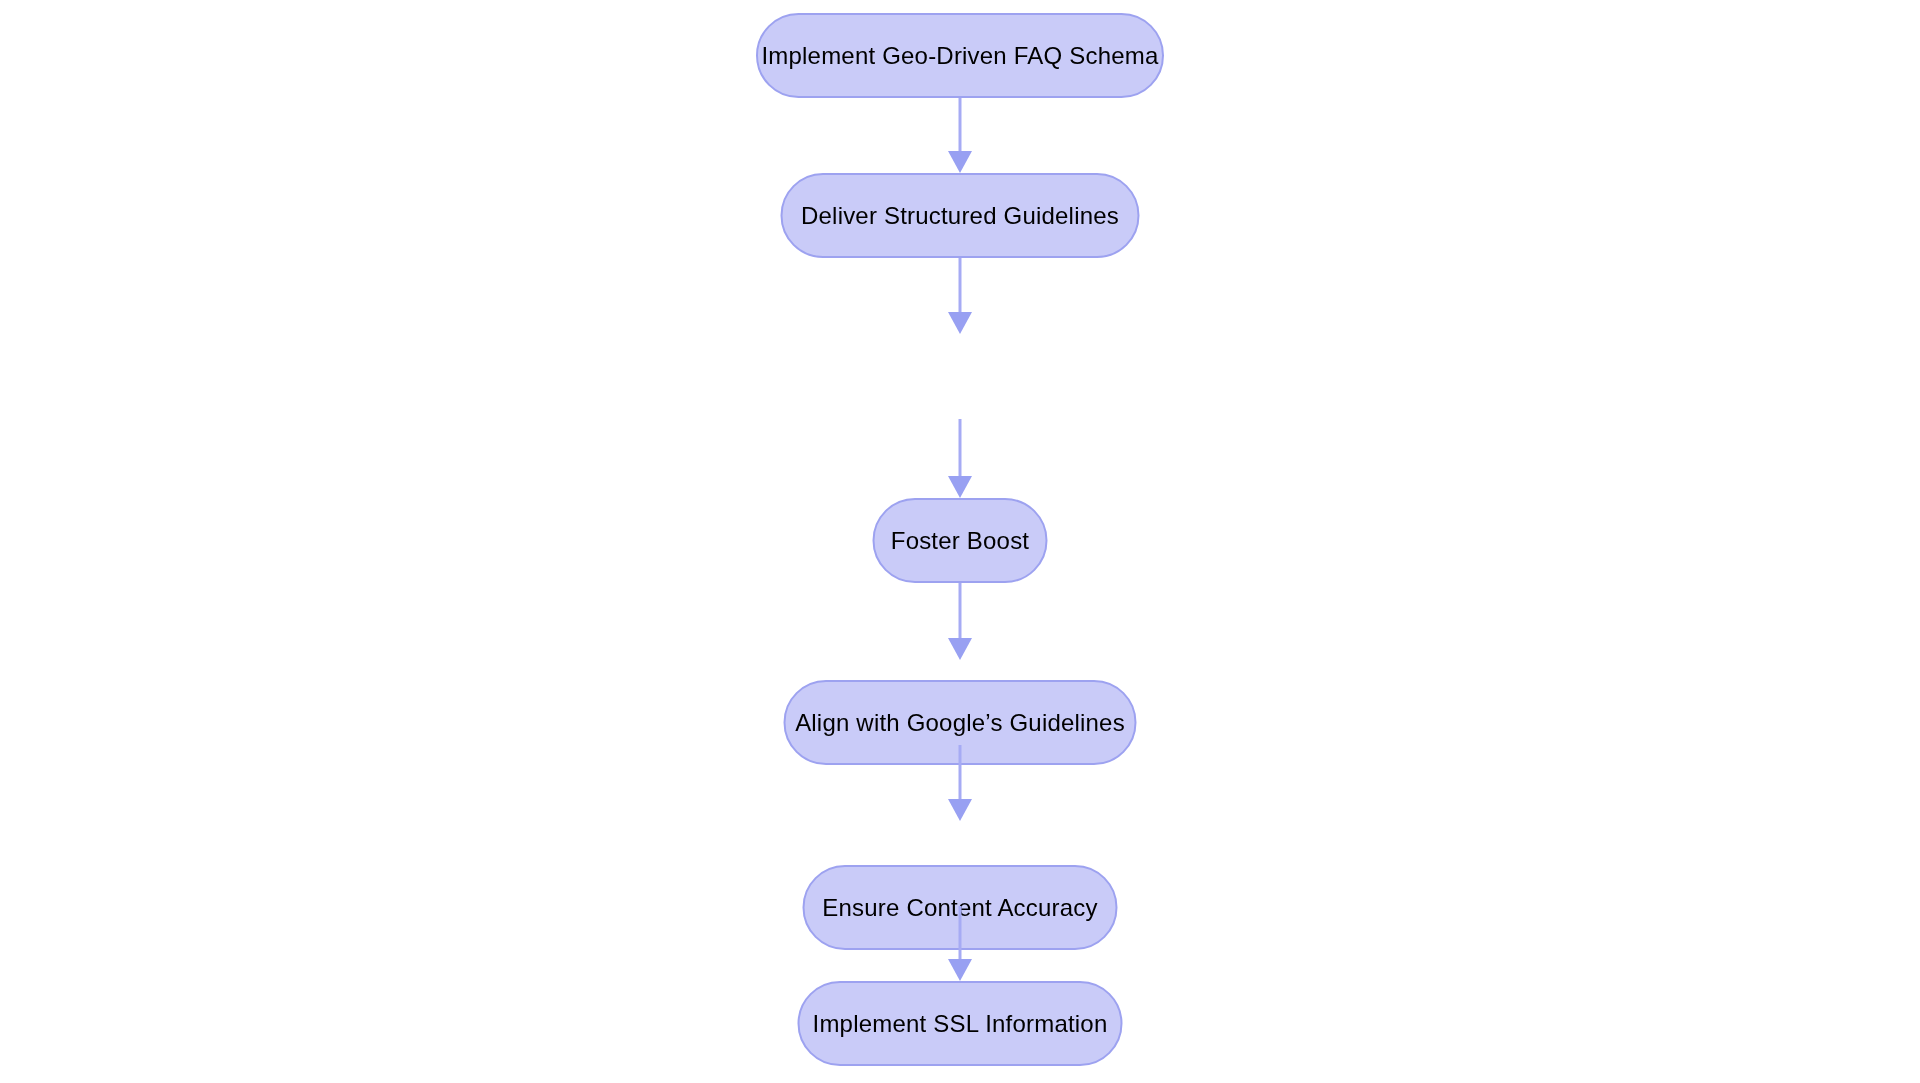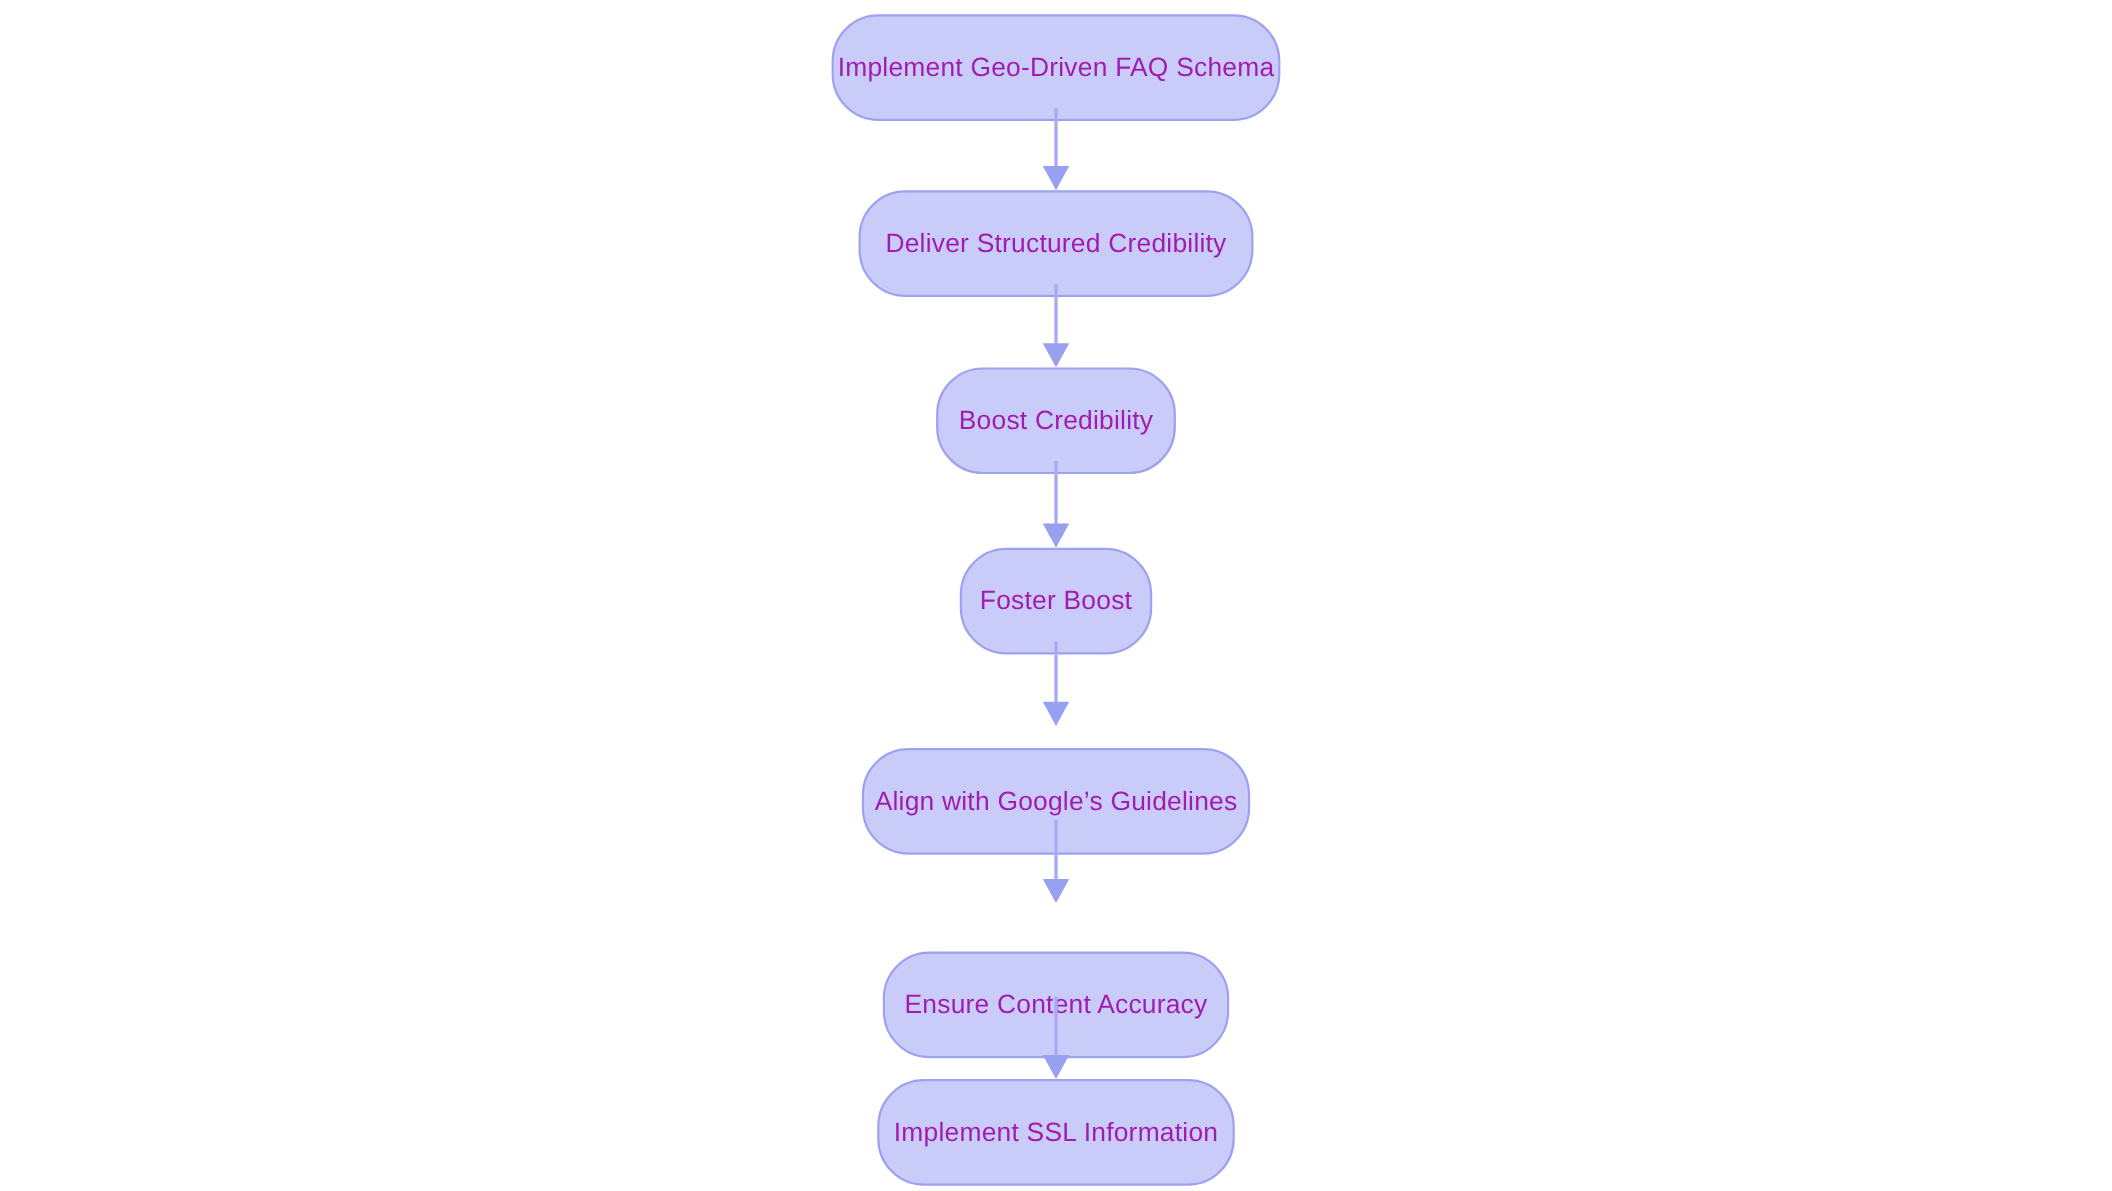--- a/index.html
+++ b/index.html
@@ -12,26 +12,26 @@
     width: 1920px;
     height: 1083px;
     background: #ffffff;
     font-family: "Liberation Sans", sans-serif;
     overflow: hidden;
   }
   .node {
     position: absolute;
     left: 960px;
     transform: translateX(-50%);
-    height: 97px;
+    height: 85px;
     border-radius: 42.5px;
     background: #c9cbf8;
     border: 2px solid #9da2f0;
     box-sizing: border-box;
-    color: #a21caf;
+    color: #000000;
     font-size: 24px;
     font-weight: 400;
     letter-spacing: 0.2px;
     display: flex;
     align-items: center;
     justify-content: center;
     white-space: nowrap;
     cursor: default;
   }
   .connector {
@@ -65,31 +65,28 @@
   <div class="node n1">
     <span>Implement Geo-Driven FAQ Schema</span>
   </div>
 
   <svg class="connector c1" viewBox="0 0 24 75" xmlns="http://www.w3.org/2000/svg">
     <line x1="12" y1="0" x2="12" y2="56"></line>
     <polygon points="0,53 24,53 12,75"></polygon>
   </svg>
 
   <div class="node n2">
-    <span>Deliver Structured Credibility</span>
+    <span>Deliver Structured Guidelines</span>
   </div>
 
   <svg class="connector c2" viewBox="0 0 24 76" xmlns="http://www.w3.org/2000/svg">
     <line x1="12" y1="0" x2="12" y2="57"></line>
     <polygon points="0,54 24,54 12,76"></polygon>
   </svg>
 
-  <div class="node n3">
-    <span>Boost Credibility</span>
-  </div>
 
   <svg class="connector c3" viewBox="0 0 24 79" xmlns="http://www.w3.org/2000/svg">
     <line x1="12" y1="0" x2="12" y2="60"></line>
     <polygon points="0,57 24,57 12,79"></polygon>
   </svg>
 
   <div class="node n4">
     <span>Foster Boost</span>
   </div>
 

